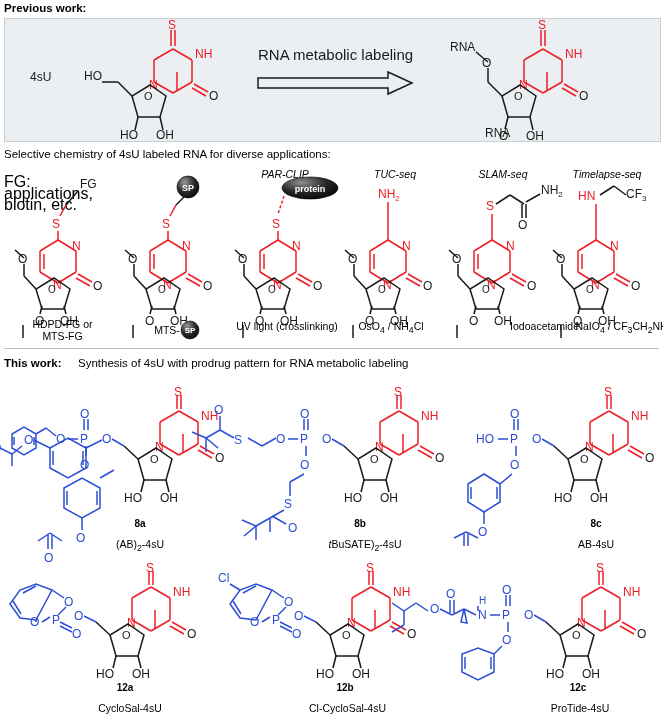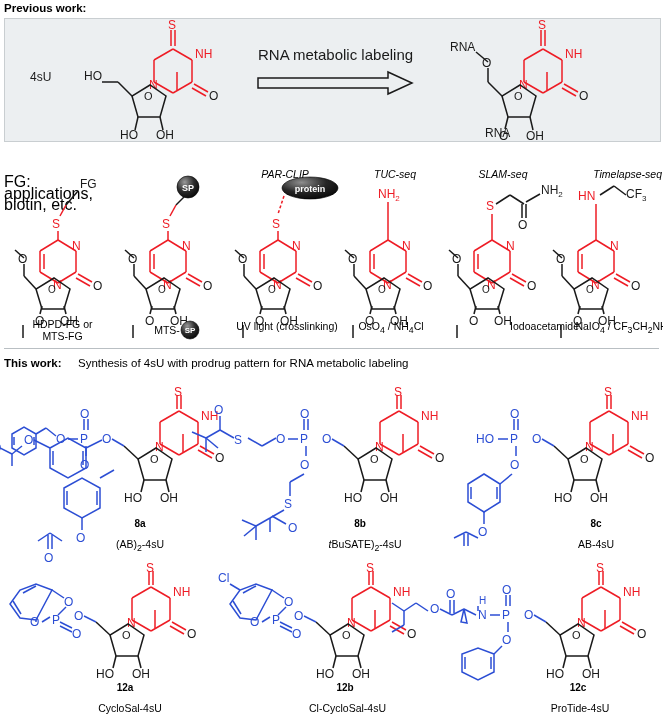--- a/index.html
+++ b/index.html
@@ -133,31 +133,32 @@
 
       <line class="blk" x1="56" y1="99" x2="53" y2="111"></line>
       <text class="tb" x="47" y="122">O</text>
       <line class="blk" x1="78" y1="99" x2="81" y2="112"></line>
       <text class="tb" x="74" y="122">OH</text>
     </g>
   </svg>
   </div>
   <div class="abs" style="left:485px;top:126px;font-size:12px;color:#1a1a1a;">RNA</div>
 
+  <div class="abs hdr-plain" style="left:4px;top:148px;">Selective chemistry of 4sU labeled RNA for diverse applications:</div>
 
   <div class="abs fg-note" style="left:4px;top:176px;">
     <div>FG:</div>
     <div>applications,</div>
     <div>biotin, etc.</div>
   </div>
 
   <div class="abs seq-name" style="left:230px;top:168px;width:110px;">PAR-CLIP</div>
   <div class="abs seq-name" style="left:340px;top:168px;width:110px;">TUC-seq</div>
   <div class="abs seq-name" style="left:448px;top:168px;width:110px;">SLAM-seq</div>
-  <div class="abs seq-name" style="left:552px;top:168px;width:110px;text-align:right;">Timelapse-seq</div>
+  <div class="abs seq-name" style="left:552px;top:168px;width:110px;">Timelapse-seq</div>
 
   <div class="abs" style="left:18px;top:176px;">
   <svg width="115" height="135" viewBox="0 0 115 135">
     <text class="tb" x="62" y="12">FG</text>
     <line class="blk" x1="60" y1="15" x2="48" y2="29"></line>
     <line class="red" x1="48" y1="29" x2="42" y2="40"></line>
     <text class="tr" x="34" y="52">S</text>
     <line class="red" x1="40" y1="55" x2="40" y2="64"></line>
     <g>
       <line class="red" x1="40" y1="64" x2="22" y2="75"></line>

